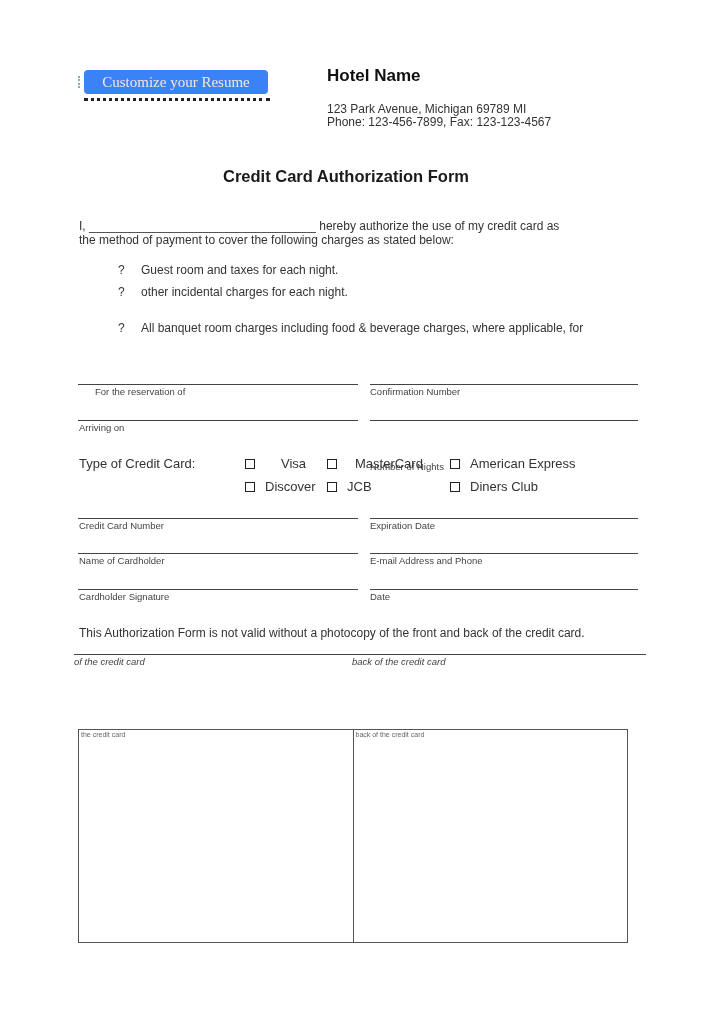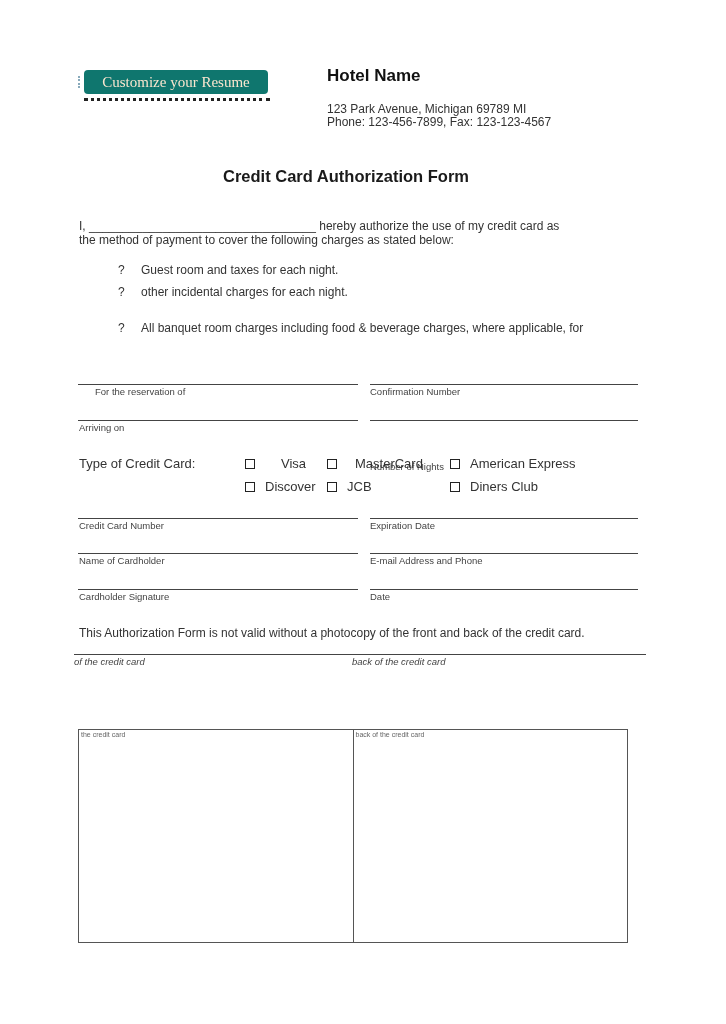--- a/index.html
+++ b/index.html
@@ -1,19 +1,19 @@
 <!DOCTYPE html>
 <html><head>
 <meta charset="utf-8">
 <style>
   html, body { margin:0; padding:0; }
   body { width:726px; height:1024px; background:#ffffff; position:relative; overflow:hidden;
          font-family:"Liberation Sans", sans-serif; color:#222; }
   .abs { position:absolute; }
-  .cta { left:84px; top:70px; width:184px; height:24px; background:#0f766e; border-radius:4px;
+  .cta { left:84px; top:70px; width:184px; height:24px; background:#3b82f6; border-radius:4px;
          color:#fbe6cf; font-family:"Liberation Serif", serif; font-size:15px; line-height:24px;
          text-align:center; cursor:pointer; }
   .cta-dots { left:84px; top:98px; width:186px; height:0; border-top:3px dotted #222; }
   .cta-mark { left:78px; top:76px; width:3px; height:12px; border-left:2px dotted #8ab; }
   .hotel-name { left:327px; top:66px; font-size:17px; font-weight:bold; color:#111; }
   .addr { left:327px; top:103px; font-size:12px; line-height:13px; color:#333; }
   .title { left:0; width:692px; top:167px; text-align:center; font-size:16.5px; font-weight:bold; color:#1a1a1a; }
   .para { left:79px; top:219px; width:540px; font-size:12px; line-height:14px; color:#333; }
   .bul { left:118px; font-size:12px; line-height:14px; color:#333; }
   .bul .q { position:absolute; left:0; top:0; }

